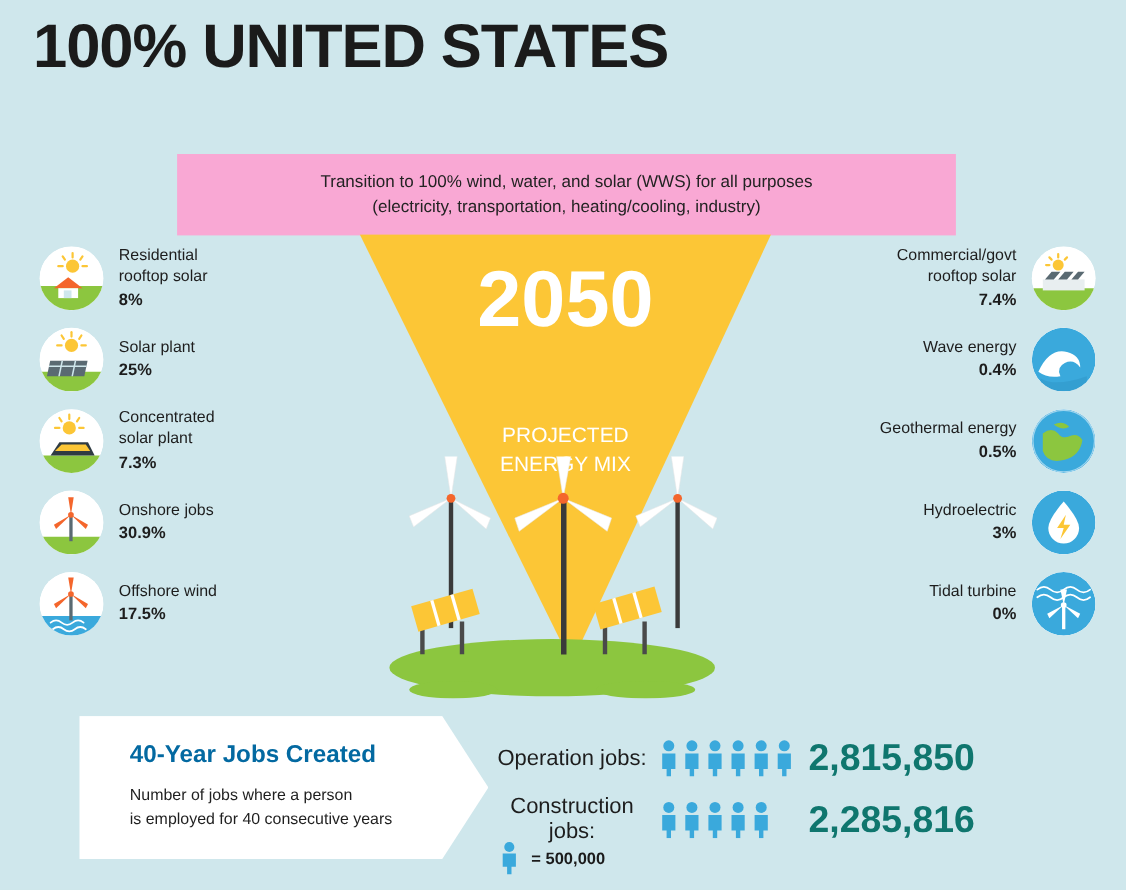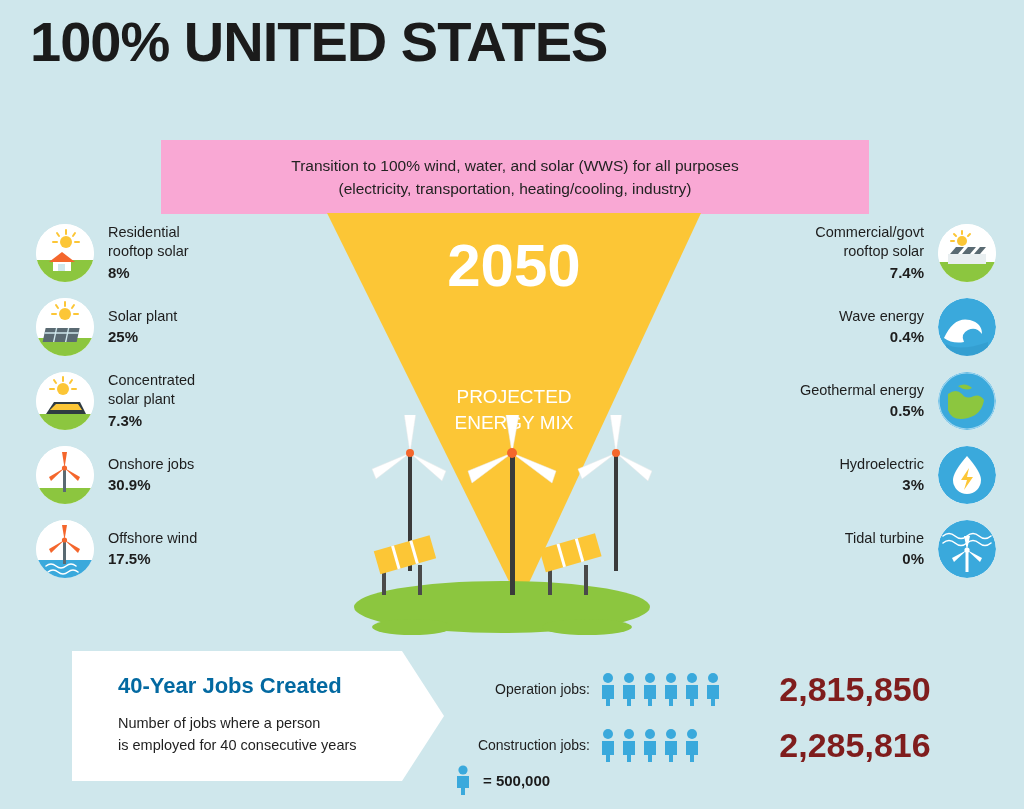--- a/index.html
+++ b/index.html
@@ -63,21 +63,21 @@
     background: #fcc636;
     clip-path: polygon(0% 0%, 100% 0%, 51.5% 100%);
     z-index: 1;
   }
   .beam-year {
     position: absolute;
     left: 389px;
     top: 236px;
     width: 250px;
     text-align: center;
-    font-size: 60px;
+    font-size: 72px;
     font-weight: bold;
     color: #ffffff;
     letter-spacing: 0px;
     z-index: 3;
     line-height: 1;
   }
   .beam-sub {
     position: absolute;
     left: 389px;
     top: 352px;
@@ -172,37 +172,37 @@
     z-index: 4;
   }
   .job-row {
     display: flex;
     align-items: center;
     height: 46px;
     margin-bottom: 10px;
   }
   .job-label {
     width: 140px;
-    text-align: right;
-    font-size: 14px;
+    text-align: center;
+    font-size: 20px;
     color: #1d1d1d;
     padding-right: 10px;
   }
   .job-people {
     display: flex;
     align-items: flex-end;
     gap: 3px;
     width: 135px;
   }
   .job-value {
     flex: 1;
-    text-align: center;
+    text-align: left;
     font-size: 34px;
     font-weight: bold;
-    color: #7f1d1d;
+    color: #0f766e;
     padding-right: 20px;
   }
   .legend {
     position: absolute;
     left: 455px;
     top: 765px;
     display: flex;
     align-items: center;
     gap: 12px;
     font-size: 15px;

